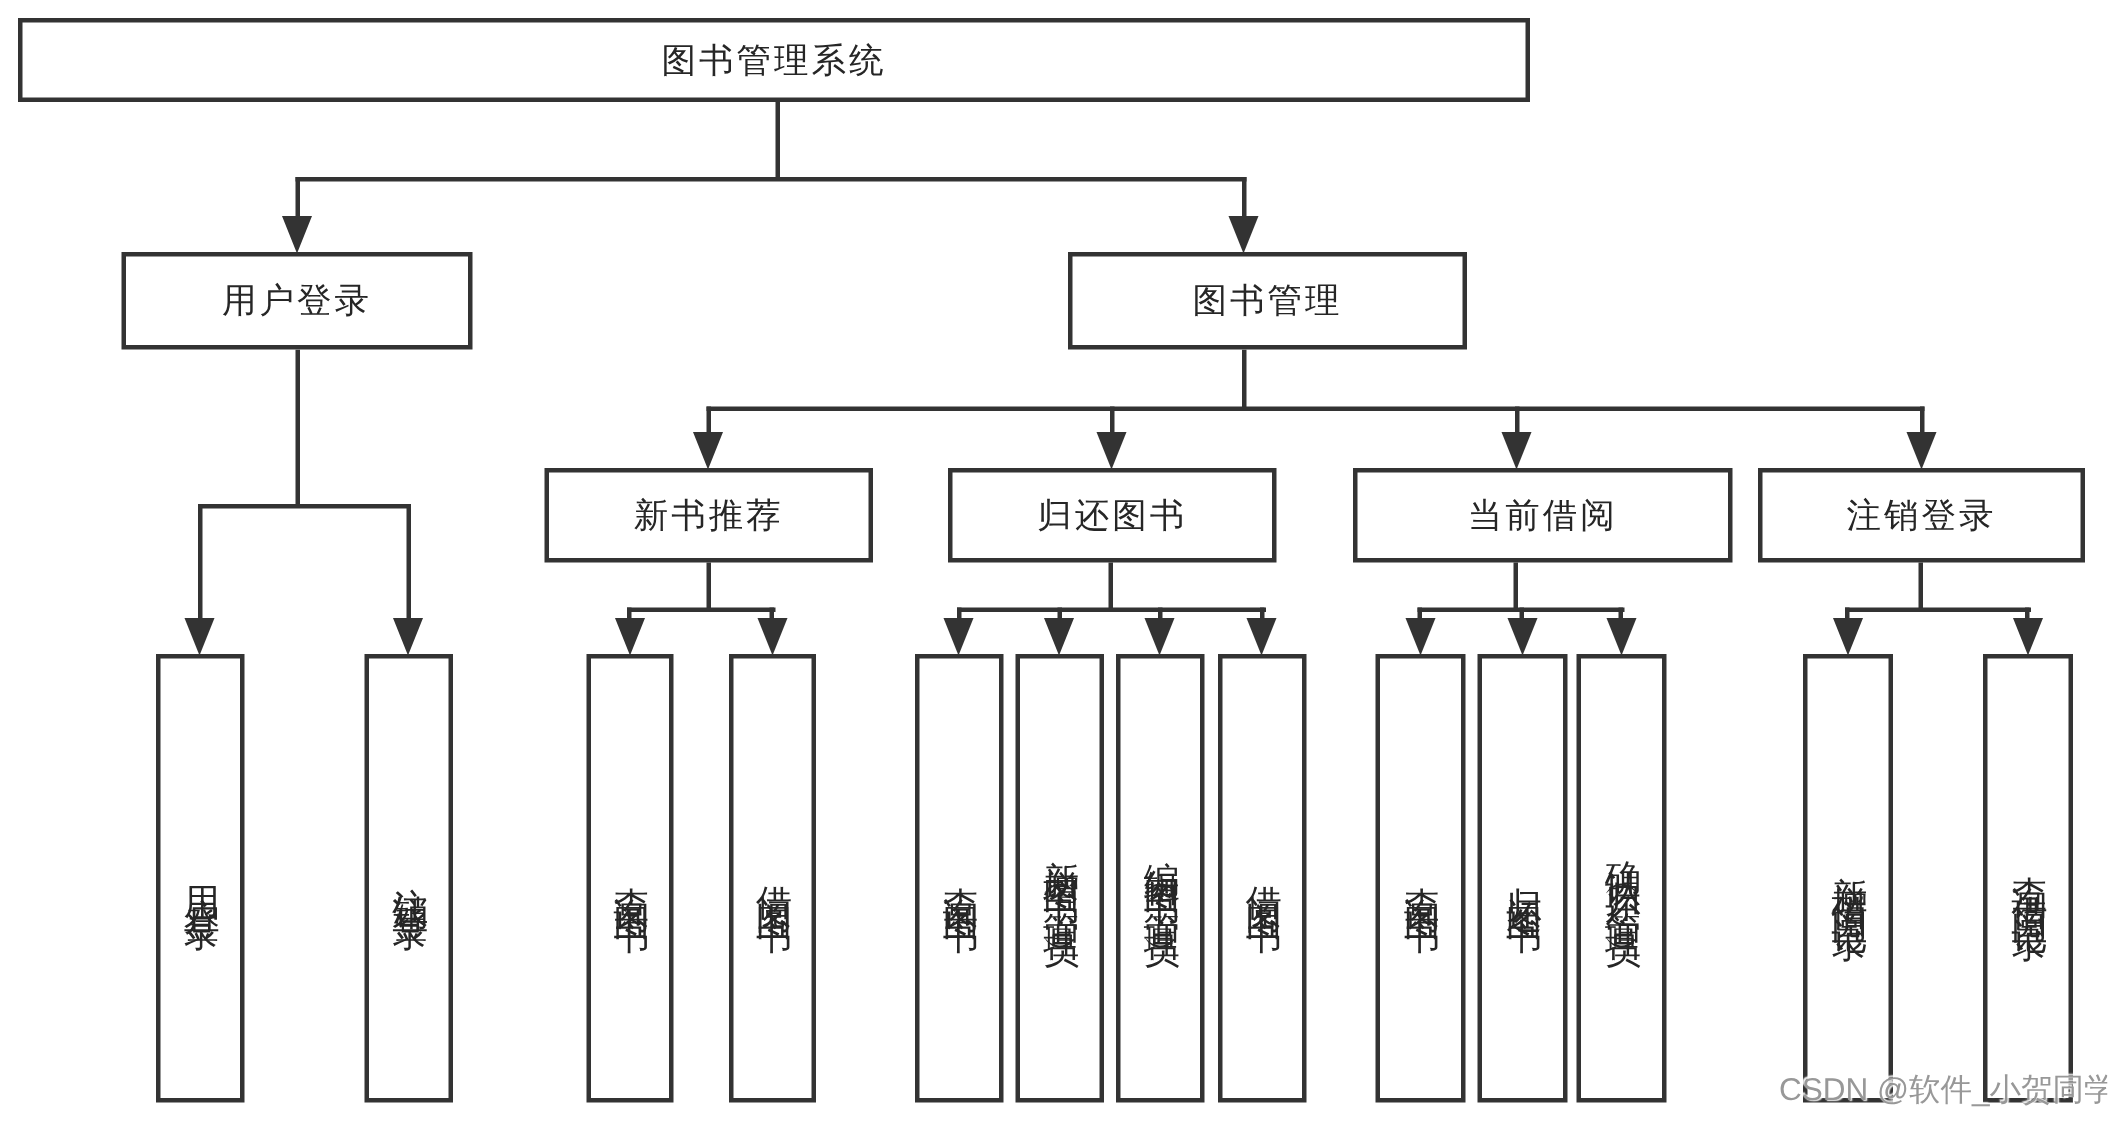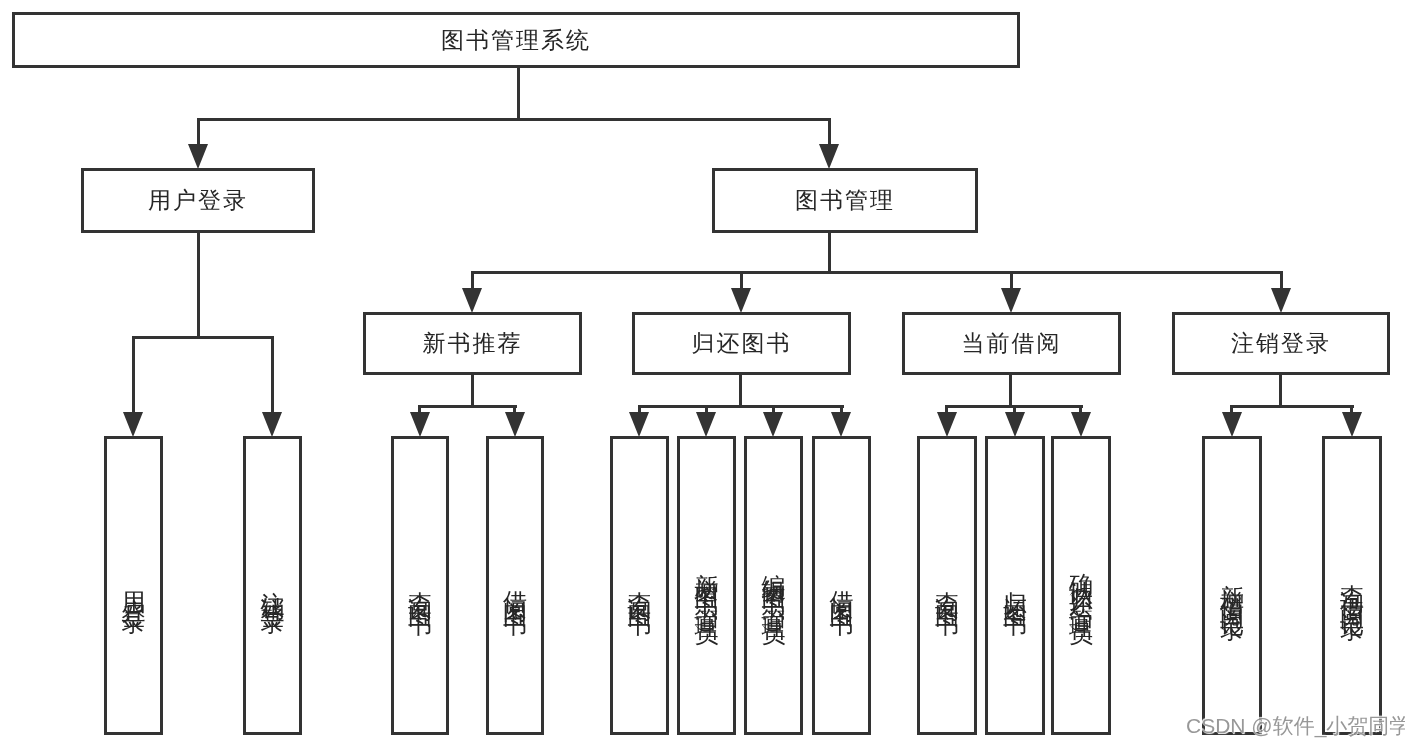--- a/index.html
+++ b/index.html
@@ -93,21 +93,21 @@
   <div class="vl" style="left:1350px;top:405px;height:9px"></div>
   <div class="ar" style="left:1342px;top:412px"></div>
 
   <div class="box hnode" style="left:12px;top:12px;width:1008px;height:56px">图书管理系统</div>
 
   <div class="box hnode" style="left:81px;top:168px;width:234px;height:65px">用户登录</div>
   <div class="box hnode" style="left:712px;top:168px;width:266px;height:65px">图书管理</div>
 
   <div class="box hnode" style="left:363px;top:312px;width:219px;height:63px">新书推荐</div>
   <div class="box hnode" style="left:632px;top:312px;width:219px;height:63px">归还图书</div>
-  <div class="box hnode" style="left:902px;top:312px;width:219px;height:63px">当前借阅</div>
+  <div class="box hnode" style="left:902px;top:312px;width:253px;height:63px">当前借阅</div>
   <div class="box hnode" style="left:1172px;top:312px;width:218px;height:63px">注销登录</div>
 
   <div class="box leaf" style="left:104px;top:436px;width:59px;height:299px">用户登录</div>
   <div class="box leaf" style="left:243px;top:436px;width:59px;height:299px">注销登录</div>
 
   <div class="box leaf" style="left:391px;top:436px;width:58px;height:299px">查询图书</div>
   <div class="box leaf" style="left:486px;top:436px;width:58px;height:299px">借阅图书</div>
 
   <div class="box leaf" style="left:610px;top:436px;width:59px;height:299px">查询图书</div>
   <div class="box leaf" style="left:677px;top:436px;width:59px;height:299px">新增图书（管理员）</div>

